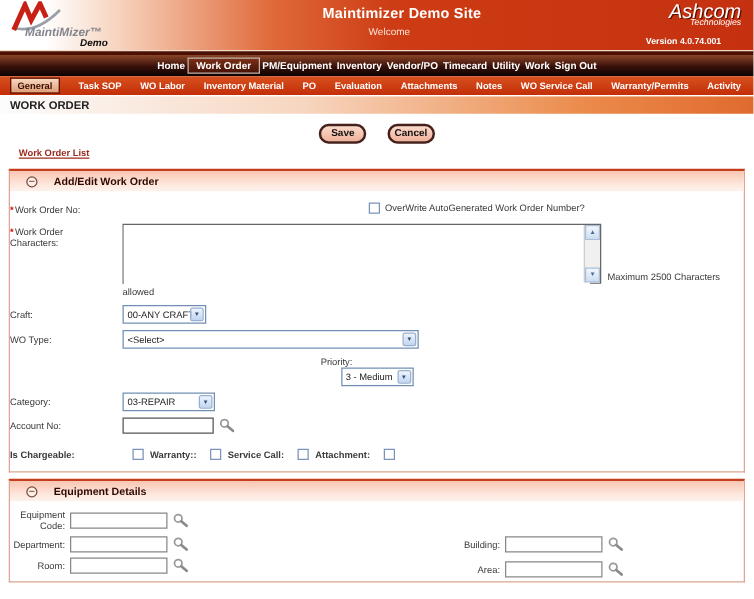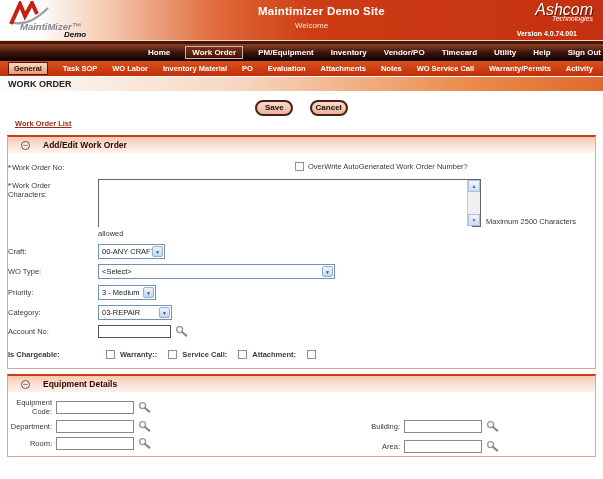--- a/index.html
+++ b/index.html
@@ -19,21 +19,21 @@
            color:#ffe4d8;font-size:8px;}
   .ashcom{position:absolute;right:10px;top:2px;text-align:right;color:#fff;}
   .ashcom-name{font-size:16px;font-weight:normal;font-style:italic;line-height:15px;text-shadow:1px 1px 0 #5a1000;}
   .ashcom-sub{font-size:7px;font-style:italic;margin-top:-2px;}
   .version{position:absolute;right:26px;top:30px;font-size:7px;font-weight:bold;color:#fff;}
 
   .strip{height:4px;background:#4c1004;border-top:1px solid #f2dcc8;box-sizing:border-box;}
 
   
   .mnav{height:17px;background:linear-gradient(180deg,#8a4426 0%,#38100a 55%,#0c0200 100%);
-        display:flex;align-items:center;justify-content:flex-end;gap:13px;}
+        display:flex;align-items:center;justify-content:center;}
   .mnav-item{color:#fff;font-size:8px;font-weight:bold;padding:1px 2px;white-space:nowrap;}
   .mnav-item.active{border:1px solid #c8b4ac;background:linear-gradient(180deg,#7a3018,#481206);padding:1px 6px;}
 
   .snav{height:15px;background:linear-gradient(180deg,#d8511f,#c22e08);
         display:flex;align-items:center;justify-content:space-between;padding:0 10px 0 8px;}
   .snav-item{color:#fff;font-size:7.5px;font-weight:bold;white-space:nowrap;}
   .snav-item.active{background:linear-gradient(180deg,#f8d8c0,#dca078);color:#3c0a00;
                     border:1px solid #601404;padding:0 5px;line-height:11px;}
 
   .tbar{height:14px;background:linear-gradient(90deg,#fcfcfc 0%,#f7d6c0 40%,#eb8a4a 78%,#e06a2e 100%);
@@ -78,21 +78,21 @@
   .ta-btn.up{top:0;}.ta-btn.dn{bottom:0;}
   .maxnote{margin-left:5px;align-self:flex-end;padding-bottom:1px;white-space:nowrap;font-size:7.5px;color:#3a3a3a;}
 
   .mag{margin-left:4px;flex:0 0 auto;}
 
   .r-wono{margin-top:8px;position:relative;height:13px;}
   .ow-group{position:absolute;left:287px;top:1px;display:flex;align-items:center;gap:4px;}
   .r-desc{margin-top:5px;align-items:flex-start;}
   .desc-lbl{padding-top:2px;}
   .r-allowed{margin-left:90px;margin-top:2px;font-size:7.5px;color:#3a3a3a;}
-  .r-craft{margin-top:6px;}.r-wotype{margin-top:5px;}.r-pri{margin-top:6px;}
+  .r-craft{margin-top:6px;}.r-wotype{margin-top:5px;}.r-pri{margin-top:6px;flex-direction:column;}
   .r-cat{margin-top:5px;}.r-acct{margin-top:5px;}
   .r-chg{margin-top:12px;padding-bottom:9px;font-weight:bold;}
   .chg-items{display:flex;align-items:center;gap:5px;margin-left:8px;}
   .chg-items .t{margin-right:6px;}
 
   
   .erow{position:relative;display:flex;align-items:center;font-size:7.5px;color:#3a3a3a;}
   .elbl{width:48px;text-align:right;padding-right:4px;box-sizing:border-box;}
   .ecol-r{position:absolute;left:330px;top:0;display:flex;align-items:center;height:100%;}
   .ecol-r .elbl2{width:66px;text-align:right;padding-right:4px;box-sizing:border-box;}
@@ -125,21 +125,21 @@
   <div class="strip"></div>
 
   <div class="mnav">
     <span class="mnav-item">Home</span>
     <span class="mnav-item active">Work Order</span>
     <span class="mnav-item">PM/Equipment</span>
     <span class="mnav-item">Inventory</span>
     <span class="mnav-item">Vendor/PO</span>
     <span class="mnav-item">Timecard</span>
     <span class="mnav-item">Utility</span>
-    <span class="mnav-item">Help</span>
+    <span class="mnav-item">Work</span>
     <span class="mnav-item">Sign Out</span>
   </div>
 
   <div class="snav">
     <span class="snav-item active">General</span>
     <span class="snav-item">Task SOP</span>
     <span class="snav-item">WO Labor</span>
     <span class="snav-item">Inventory Material</span>
     <span class="snav-item">PO</span>
     <span class="snav-item">Evaluation</span>

